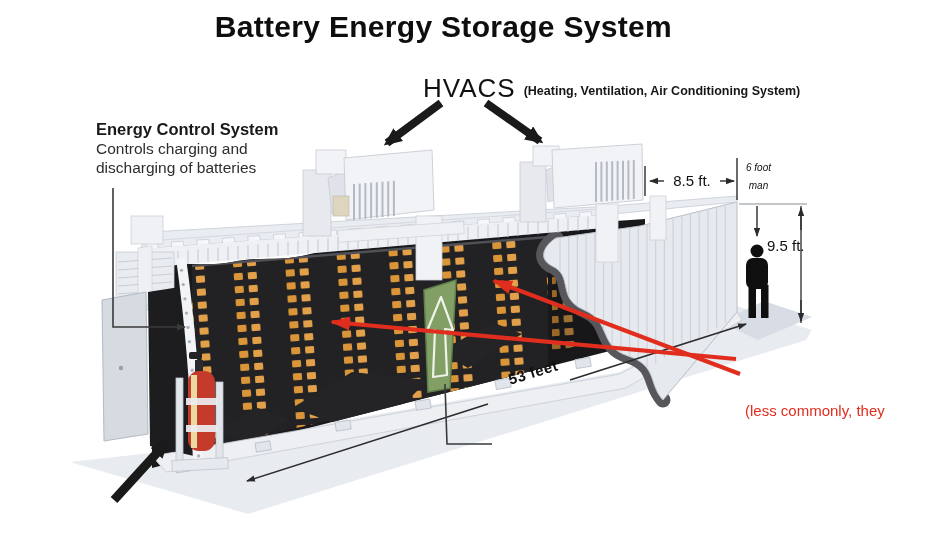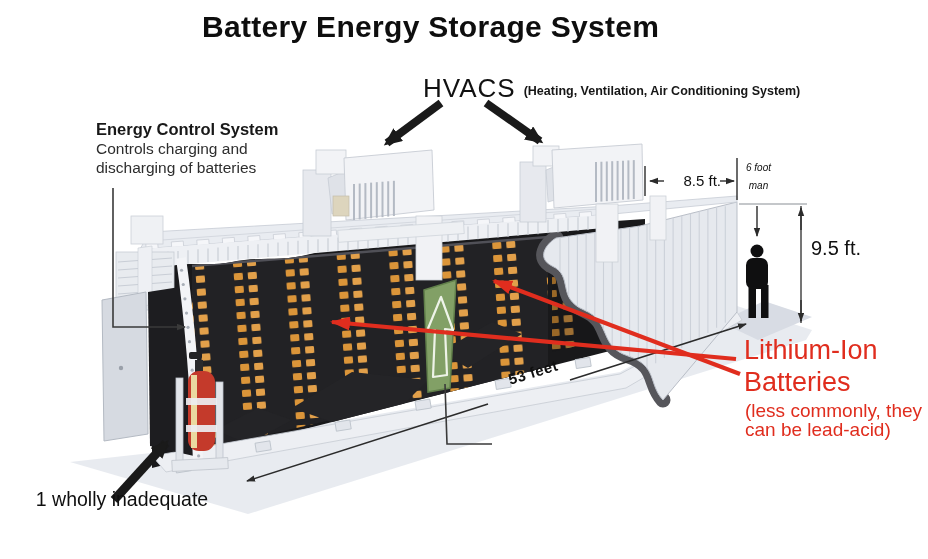--- a/index.html
+++ b/index.html
@@ -1,32 +1,32 @@
 <!DOCTYPE html>
 <html style="--red: #e02d1e;"><head>
 <meta charset="utf-8">
 <style>
   html,body{margin:0;padding:0;background:#fff;}
   .stage{position:relative;width:928px;height:559px;background:#ffffff;overflow:hidden;
          font-family:"Liberation Sans","DejaVu Sans",sans-serif;color:#1a1a1a;}
   .lbl{position:absolute;white-space:nowrap;}
-  .title{left:202px;top:10px;width:470px;text-align:left;font-size:30px;font-weight:600;letter-spacing:.3px;color:#0e0e0e;}
+  .title{left:202px;top:10px;width:470px;text-align:right;font-size:30px;font-weight:600;letter-spacing:.3px;color:#0e0e0e;}
   .hvacs-row{left:423px;top:73px;display:flex;align-items:center;}
   .hvacs-main{font-size:26px;font-weight:500;letter-spacing:1px;color:#111;}
   .hvacs-sub{font-size:12.5px;font-weight:600;margin-left:8px;margin-top:4px;color:#161616;}
   .ecs{left:96px;top:120px;}
   .ecs .t{font-size:16.5px;font-weight:700;color:#181818;}
   .ecs .d{font-size:15.5px;color:#2e2e2e;line-height:19px;}
   .sixfoot{left:746px;top:159px;font-style:italic;font-size:10px;line-height:18px;color:#101010;text-align:center;}
-  .dim85{left:663px;top:172px;width:58px;text-align:right;font-size:15px;color:#101010;}
-  .dim95{left:767px;top:237px;font-size:20px;color:#101010;margin-left:44px;}
+  .dim85{left:663px;top:172px;width:58px;text-align:center;font-size:15px;color:#101010;}
+  .dim95{left:767px;top:237px;font-size:15px;color:#101010;}
   .dim53{left:489px;top:377px;width:92px;text-align:center;font-size:15px;font-weight:700;color:#101010;
          transform:rotate(-17deg);transform-origin:left center;letter-spacing:.5px;}
   .lith{left:744px;top:334px;font-size:27px;line-height:32px;font-weight:500;color:var(--red,#e02d1e);}
-  .lithnote{left:745px;top:401px;font-size:19px;line-height:19px;font-weight:500;color:var(--red,#e02d1e);}
+  .lithnote{left:745px;top:401px;font-size:15px;line-height:19px;font-weight:500;color:var(--red,#e02d1e);}
   .dc{left:496px;top:429px;}
   .dc .t{font-size:16.5px;font-weight:700;color:#181818;}
   .dc .d{font-size:15.5px;color:#2e2e2e;line-height:21px;}
   .fire{left:18px;top:487px;width:208px;text-align:center;font-size:19.5px;line-height:25px;color:#0f0f0f;font-weight:500;}
   svg{position:absolute;left:0;top:0;}
   .lbl,.ecs div,.dc div{z-index:5;}
 </style>
 </head>
 <body>
 
@@ -331,27 +331,21 @@
 
 <div class="lbl sixfoot">
   <div>6 foot</div>
   <div>man</div>
 </div>
 
 <div class="lbl dim85">8.5 ft.</div>
 <div class="lbl dim95">9.5 ft.</div>
 <div class="lbl dim53">53 feet</div>
 
-<div class="lbl lith">
-  <div>Lithium-Ion</div>
-  <div>Batteries</div>
-</div>
 <div class="lbl lithnote">
   <div>(less commonly, they</div>
-  <div>can be lead-acid)</div>
 </div>
 
 
 <div class="lbl fire">
-  <div>1 wholly inadequate</div>
 </div>
 
 </div>
 
 </body></html>

